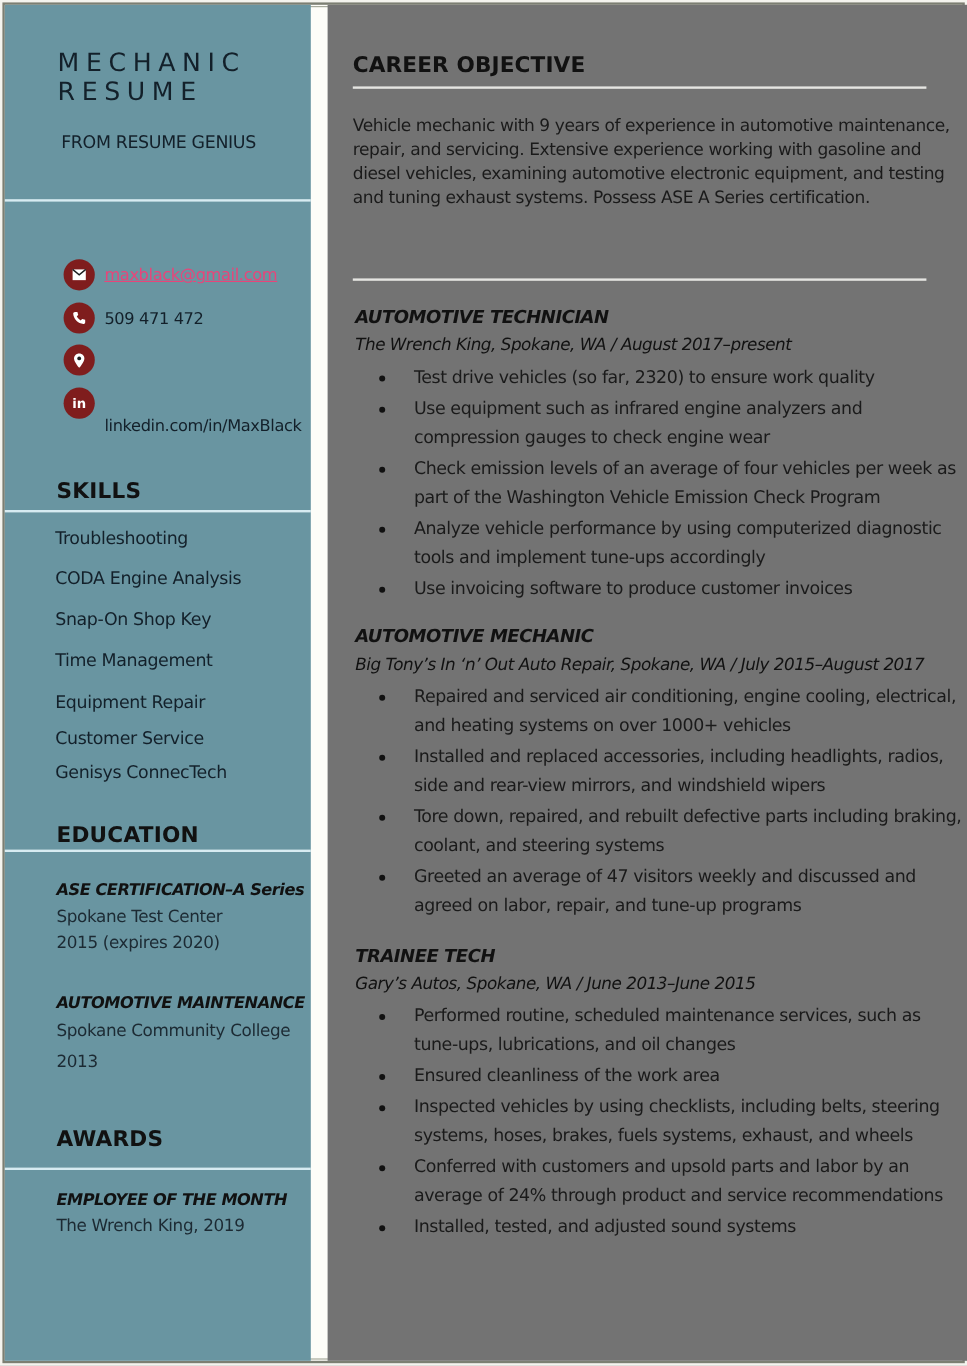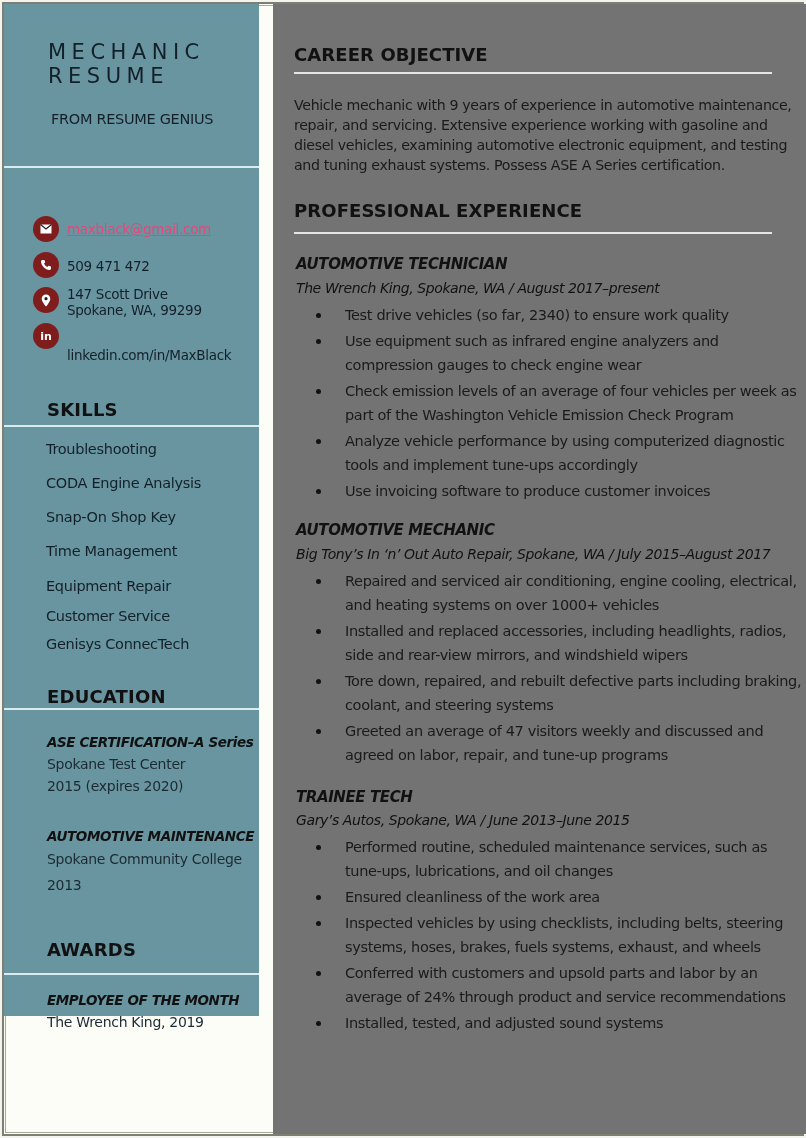--- a/index.html
+++ b/index.html
@@ -7,41 +7,41 @@
   body { font-family: "DejaVu Sans", sans-serif; color: #1a1a1a; position: relative; }
   .frame {
     position: absolute; left: 2px; top: 2px; width: 802px; height: 1134px;
     border: 2px solid #7c7f72; background: #fdfdf8;
   }
   .frame-inner {
     position: absolute; left: 1px; top: 1px; right: 1px; bottom: 1px;
     border: 1px solid #a7aa9c;
   }
   .sidebar {
-    position: absolute; left: 4px; top: 4px; width: 255px; height: 1012px;
+    position: absolute; left: 4px; top: 4px; width: 255px; height: 1130px;
     background: #6995a1;
   }
   .main {
     position: absolute; left: 260px; top: 4px; width: 540px; height: 1130px;
     background: #737373;
     margin-left: 13px;
   }
   .title {
     position: absolute; left: 44px; top: 36px;
     font-family: "DejaVu Sans", sans-serif; font-size: 21px; letter-spacing: 5.5px;
     line-height: 24px; color: #13202a; font-weight: normal;
   }
   .subtitle {
     position: absolute; left: 47px; top: 107px; font-size: 14.5px; color: #13202a;
     letter-spacing: -0.3px;
   }
   .side-rule {
     position: absolute; left: 0; width: 255px; height: 2px; background: #d7ebf1;
   }
-  .contact-row { position: absolute; left: 29px; display: flex; align-items: flex-start; }
+  .contact-row { position: absolute; left: 49px; display: flex; align-items: flex-start; }
   .contact-icon {
     width: 26px; height: 26px; border-radius: 50%; background: #7f1d1d;
     display: flex; align-items: center; justify-content: center; flex-shrink: 0;
   }
   .contact-text { margin-left: 8px; font-size: 13.5px; color: #13202a; line-height: 16px; letter-spacing: -0.3px; }
   .email-link { color: #e8457a; text-decoration: underline; }
   .side-heading {
     position: absolute; left: 43px; font-size: 18px; font-weight: bold; color: #111;
     letter-spacing: 0.2px;
   }
@@ -104,24 +104,20 @@
     <span class="contact-text" style="margin-top:6px">509 471 472</span>
   </div>
 
   <div class="contact-row" style="top:283px">
     <span class="contact-icon">
       <svg width="10" height="13" viewBox="0 0 10 13">
           <path d="M5 0.5 C2.5 0.5 0.7 2.3 0.7 4.7 C0.7 7.8 5 12.5 5 12.5 C5 12.5 9.3 7.8 9.3 4.7 C9.3 2.3 7.5 0.5 5 0.5 Z" fill="#fff"></path>
           <circle cx="5" cy="4.7" r="1.6" fill="#1d1f21"></circle>
         </svg>
     </span>
-    <span class="contact-text" style="margin-top:-1px">
-      <div>147 Scott Drive</div>
-      <div>Spokane, WA, 99299</div>
-    </span>
   </div>
 
   <div class="contact-row" style="top:319px">
     <span class="contact-icon">
       <span style="color:#fff;font-size:11px;font-weight:bold;font-family:'DejaVu Sans',sans-serif;line-height:1">in</span>
     </span>
     <span class="contact-text" style="margin-top:24px">linkedin.com/in/MaxBlack</span>
   </div>
 
   <h2 class="side-heading" style="top:395px">SKILLS</h2>
@@ -147,27 +143,26 @@
   <div class="side-rule" style="top:969px"></div>
   <div class="side-item-title" style="top:988px">EMPLOYEE OF THE MONTH</div>
   <div class="side-item-line" style="top:1010px">The Wrench King, 2019</div>
 </aside>
 
 <main class="main">
   <h2 class="sec-heading" style="top:40px">CAREER OBJECTIVE</h2>
   <div class="sec-rule" style="top:68px"></div>
   <p class="para">Vehicle mechanic with 9 years of experience in automotive maintenance, repair, and servicing. Extensive experience working with gasoline and diesel vehicles, examining automotive electronic equipment, and testing and tuning exhaust systems. Possess ASE A Series certification.</p>
 
-  <h2 class="sec-heading" style="top:196px">PROFESSIONAL EXPERIENCE</h2>
   <div class="sec-rule" style="top:228px"></div>
 
   <div class="job-title" style="top:251px">AUTOMOTIVE TECHNICIAN</div>
   <div class="job-meta" style="top:276px">The Wrench King, Spokane, WA  /  August 2017–present</div>
   <ul class="bullets" style="top:299px">
-    <li>Test drive vehicles (so far, 2340) to ensure work quality</li>
+    <li>Test drive vehicles (so far, 2320) to ensure work quality</li>
     <li>Use equipment such as infrared engine analyzers and compression gauges to check engine wear</li>
     <li>Check emission levels of an average of four vehicles per week as part of the Washington Vehicle Emission Check Program</li>
     <li>Analyze vehicle performance by using computerized diagnostic tools and implement tune-ups accordingly</li>
     <li>Use invoicing software to produce customer invoices</li>
   </ul>
 
   <div class="job-title" style="top:517px">AUTOMOTIVE MECHANIC</div>
   <div class="job-meta" style="top:542px">Big Tony’s In ‘n’ Out Auto Repair, Spokane, WA /  July 2015–August 2017</div>
   <ul class="bullets" style="top:565px">
     <li>Repaired and serviced air conditioning, engine cooling, electrical, and heating systems on over 1000+ vehicles</li>

